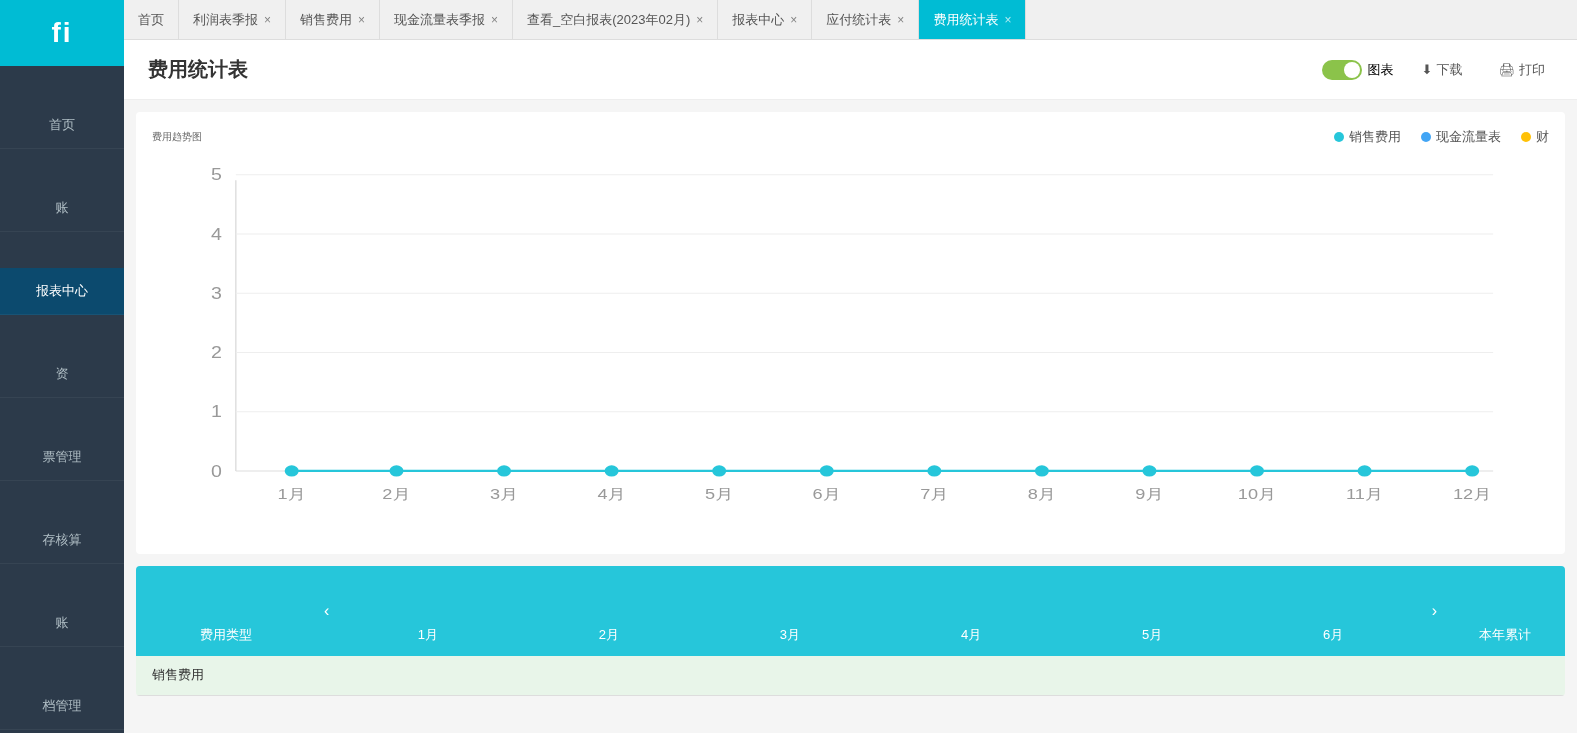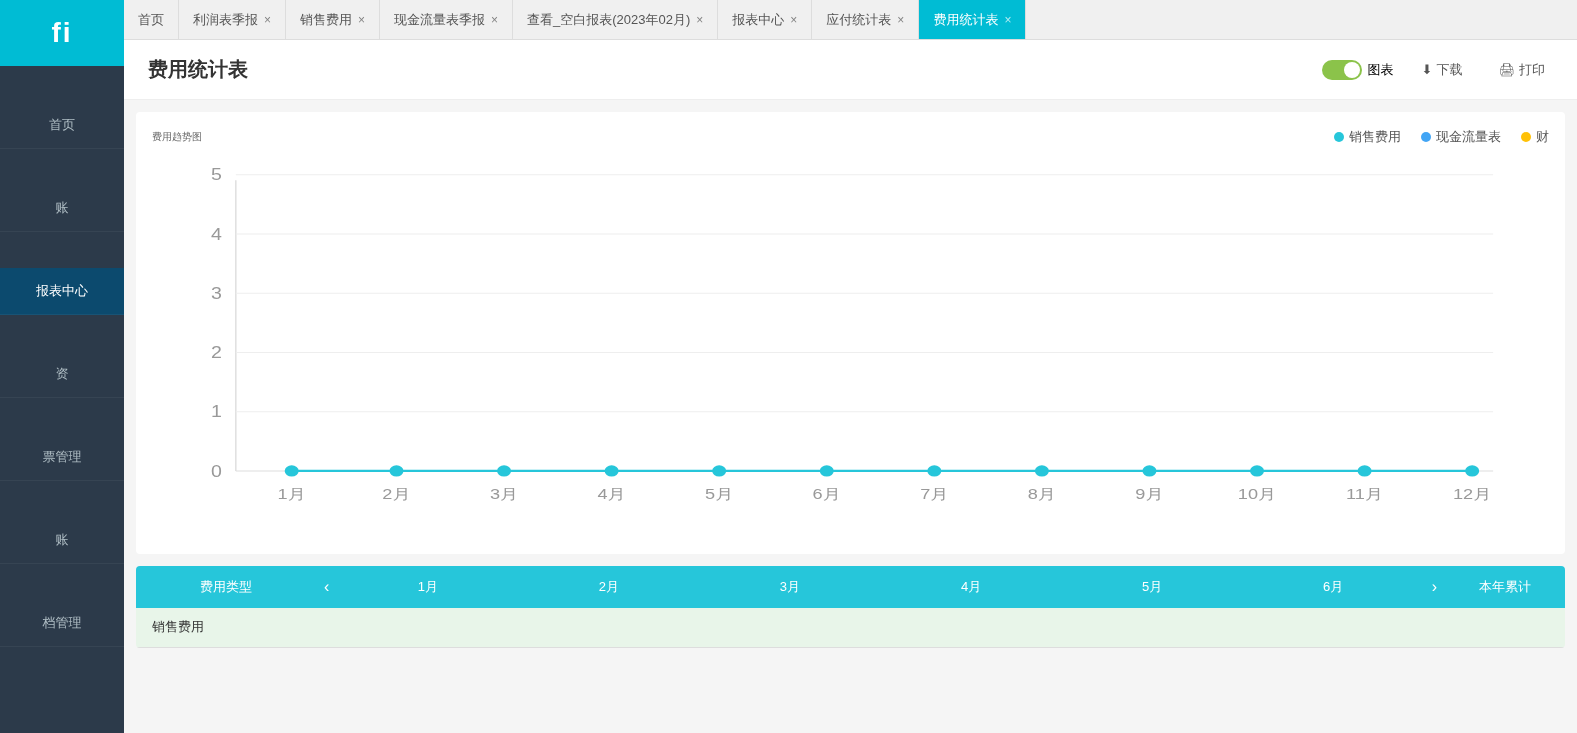--- a/index.html
+++ b/index.html
@@ -196,20 +196,21 @@
     .table-header-row {
       background: #26c6da;
       display: flex;
       color: white;
       font-size: 13px;
     }
     .th-cell {
       padding: 12px 8px;
       text-align: center;
       font-weight: normal;
+      margin-top: 48px;
     }
     .th-cell.type-col { width: 180px; flex-shrink: 0; }
     .th-cell.month-col { flex: 1; }
     .th-cell.total-col { width: 120px; flex-shrink: 0; }
     .th-nav {
       display: flex;
       align-items: center;
       justify-content: center;
       padding: 0 8px;
       cursor: pointer;
@@ -235,20 +236,21 @@
 </head>
 <body>
 
 <div class="sidebar">
   <div class="sidebar-logo">fi</div>
   <div class="sidebar-item">首页</div>
   <div class="sidebar-item">账</div>
   <div class="sidebar-item active">报表中心</div>
   <div class="sidebar-item">资</div>
   <div class="sidebar-item">票管理</div>
+  <div class="sidebar-item">存核算</div>
   <div class="sidebar-item">账</div>
   <div class="sidebar-item">档管理</div>
 </div>
 
 <div class="main">
 
   <div class="tabs-bar">
     <div class="tab">
       <span>首页</span>
     </div>

